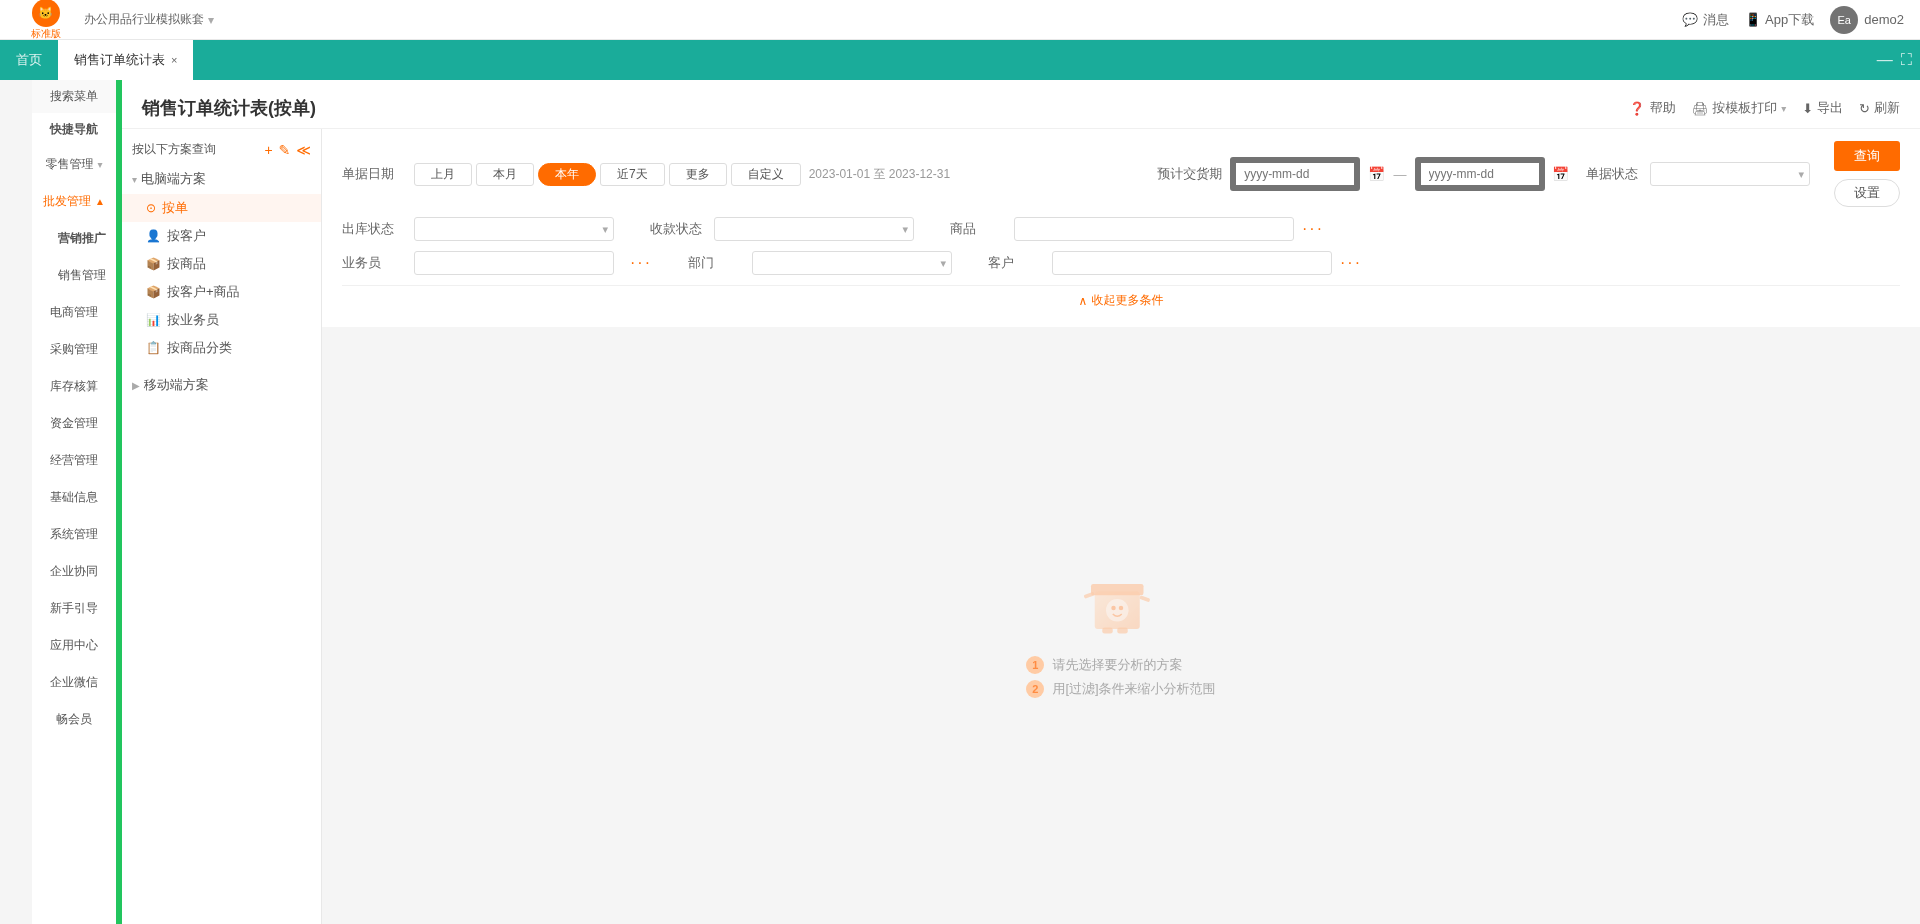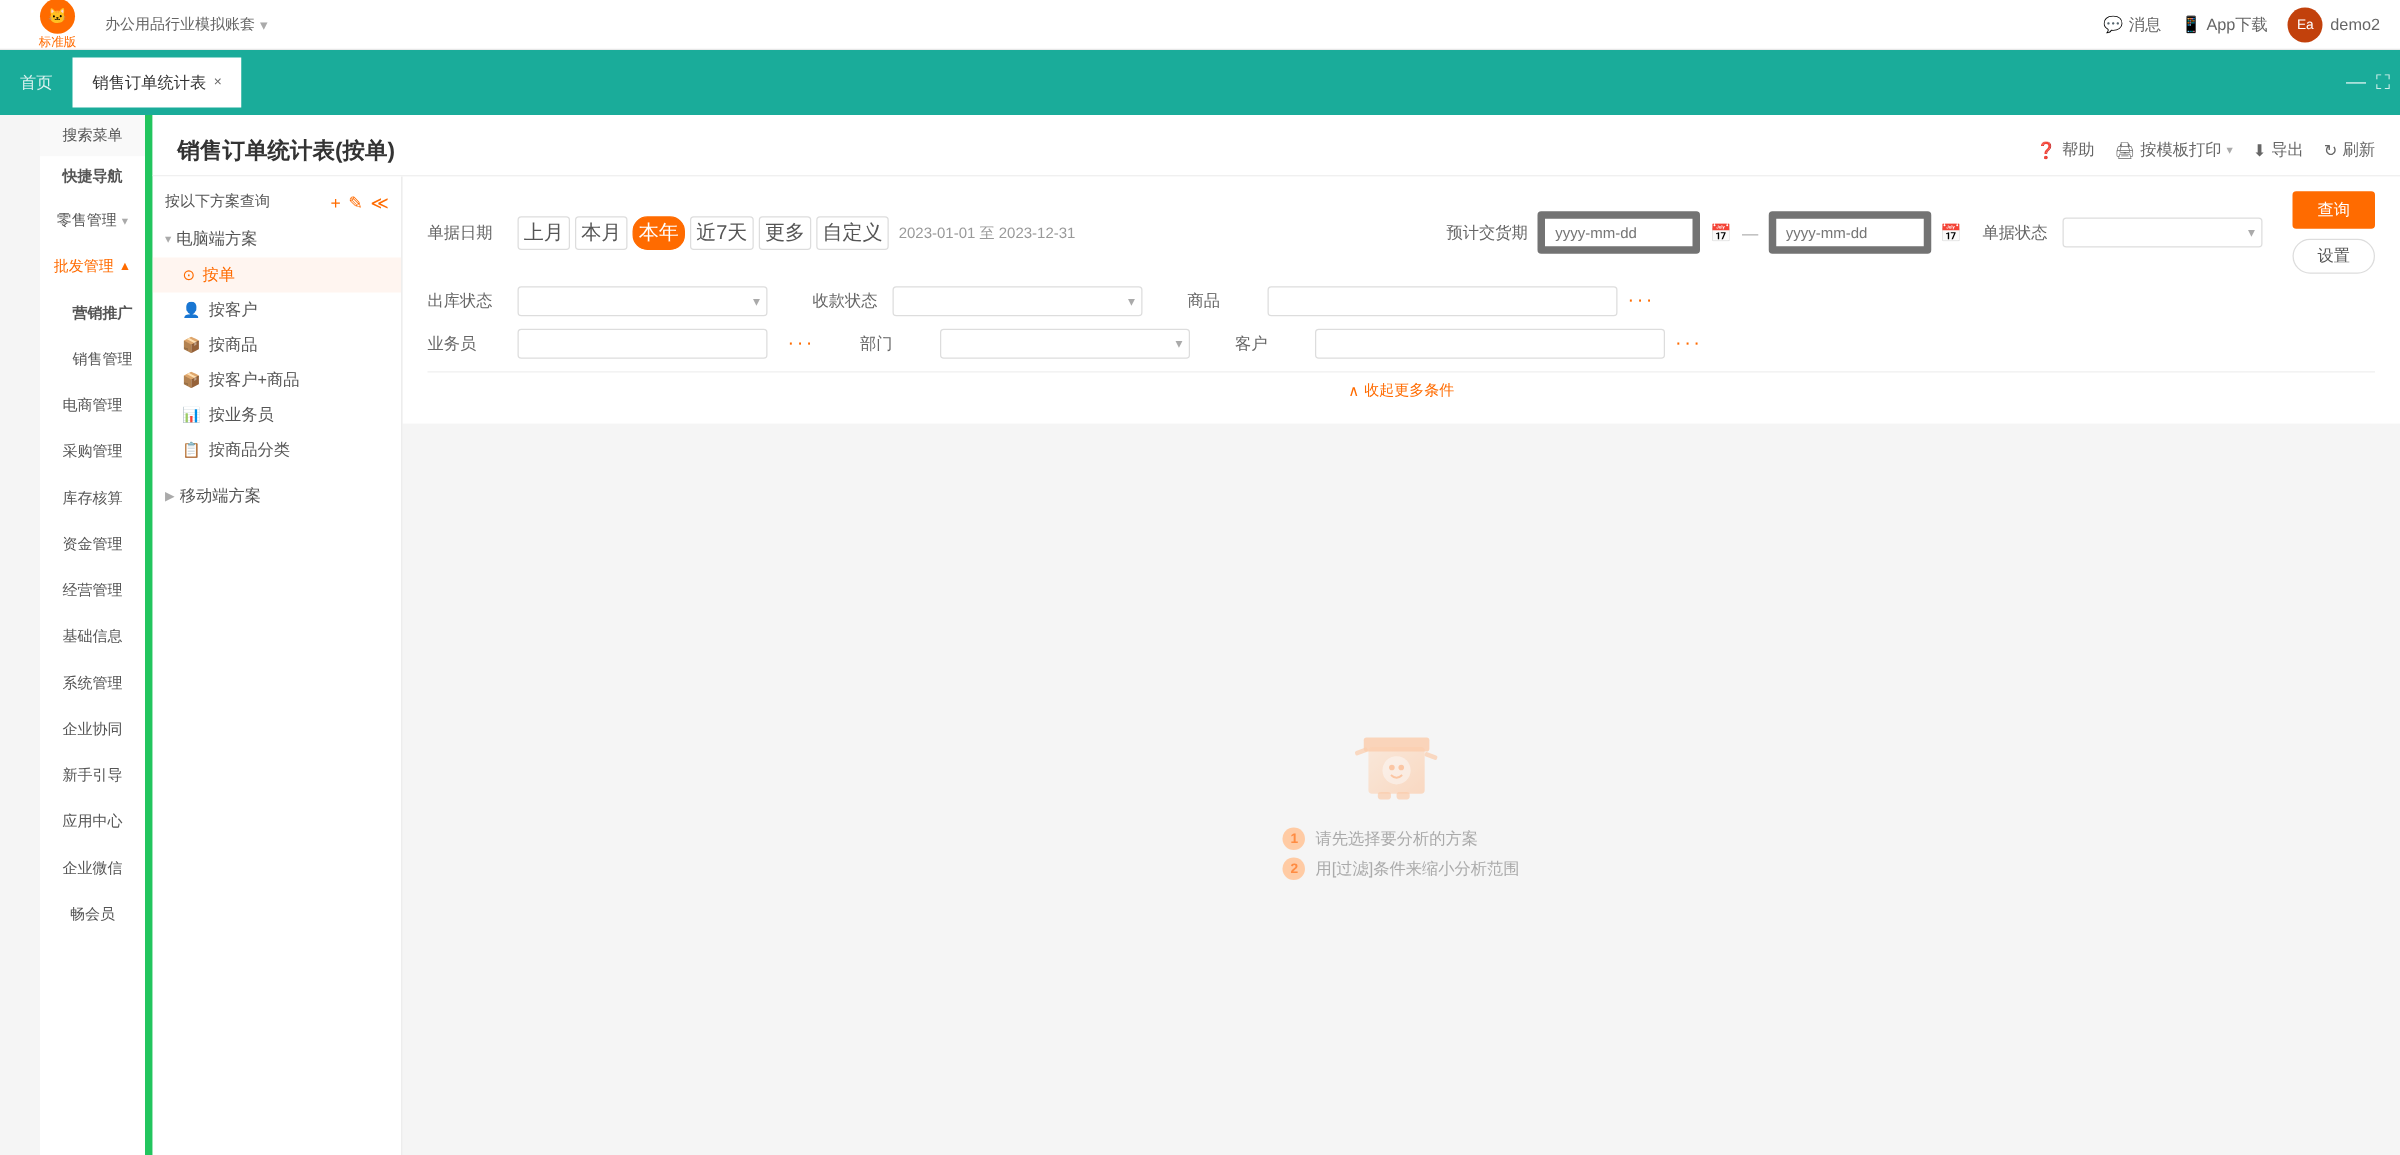--- a/index.html
+++ b/index.html
@@ -7,24 +7,24 @@
 
     
     .top-bar { height: 40px; background: #fff; display: flex; align-items: center; justify-content: space-between; padding: 0 16px; border-bottom: 1px solid #e8e8e8; flex-shrink: 0; }
     .top-bar-left { display: flex; align-items: center; gap: 8px; }
     .logo-area { display: flex; flex-direction: column; align-items: center; justify-content: center; width: 60px; }
     .logo-icon { width: 28px; height: 28px; background: #ff6b00; border-radius: 50%; display: flex; align-items: center; justify-content: center; color: white; font-size: 12px; font-weight: bold; }
     .logo-text { font-size: 10px; color: #ff6b00; }
     .breadcrumb-area { display: flex; align-items: center; gap: 4px; color: #666; font-size: 12px; }
     .top-bar-right { display: flex; align-items: center; gap: 16px; color: #666; font-size: 13px; }
     .top-bar-right span { cursor: pointer; display: flex; align-items: center; gap: 4px; }
-    .avatar { width: 28px; height: 28px; border-radius: 50%; background: #c2410c; display: flex; align-items: center; justify-content: center; color: white; font-size: 11px; }
-
-    
-    .tab-bar { height: 52px; background: #1aac9a; display: flex; align-items: center; padding: 0 0; flex-shrink: 0; }
+    .avatar { width: 28px; height: 28px; border-radius: 50%; background: #737373; display: flex; align-items: center; justify-content: center; color: white; font-size: 11px; }
+
+    
+    .tab-bar { height: 40px; background: #1aac9a; display: flex; align-items: center; padding: 0 0; flex-shrink: 0; }
     .tab-item { height: 40px; padding: 0 16px; display: flex; align-items: center; gap: 6px; cursor: pointer; color: rgba(255,255,255,0.85); font-size: 13px; position: relative; }
     .tab-item.home { background: transparent; }
     .tab-item.active { background: #fff; color: #333; }
     .tab-close { font-size: 11px; color: #666; cursor: pointer; }
     .tab-bar-spacer { flex: 1; }
     .tab-bar-actions { display: flex; align-items: center; gap: 8px; padding-right: 8px; }
     .tab-bar-actions span { color: rgba(255,255,255,0.85); cursor: pointer; font-size: 16px; }
 
     
     .main-layout { display: flex; flex: 1; overflow: hidden; }
@@ -43,21 +43,21 @@
     .page-header { padding: 16px 20px 8px; background: #fff; display: flex; align-items: center; justify-content: space-between; border-bottom: 1px solid #f0f0f0; flex-shrink: 0; }
     .page-title { font-size: 18px; font-weight: 600; color: #333; }
     .header-actions { display: flex; align-items: center; gap: 16px; }
     .header-action-btn { display: flex; align-items: center; gap: 4px; color: #666; font-size: 13px; cursor: pointer; }
 
     
     .filter-panel { background: #fff; padding: 12px 20px; flex-shrink: 0; }
     .filter-row { display: flex; align-items: center; gap: 16px; margin-bottom: 10px; flex-wrap: wrap; }
     .filter-label { color: #666; font-size: 13px; white-space: nowrap; min-width: 56px; }
     .date-filter-group { display: flex; align-items: center; gap: 4px; }
-    .date-btn { padding: 2px 4px; border: 1px solid #ddd; border-radius: 3px; cursor: pointer; font-size: 16px; color: #555; background: #fff; }
+    .date-btn { padding: 2px 16px; border: 1px solid #ddd; border-radius: 3px; cursor: pointer; font-size: 12px; color: #555; background: #fff; }
     .date-btn.active { background: #ff6b00; color: #fff; border-color: #ff6b00; border-radius: 12px; }
     .date-range-display { font-size: 12px; color: #999; margin-left: 4px; }
     .filter-input { border: 1px solid #ddd; border-radius: 3px; padding: 4px 8px; font-size: 12px; color: #333; min-width: 160px; background: #fff; }
     .filter-select { border: 1px solid #ddd; border-radius: 3px; padding: 4px 24px 4px 8px; font-size: 12px; color: #333; min-width: 160px; background: #fff; cursor: pointer; appearance: none; position: relative; }
     .filter-select-wrap { position: relative; display: inline-block; }
     .filter-select-wrap::after { content: '▾'; position: absolute; right: 6px; top: 50%; transform: translateY(-50%); color: #aaa; font-size: 11px; pointer-events: none; }
     .filter-date-input { border: 6px solid #737373; border-radius: 3px; padding: 4px 8px; font-size: 12px; color: #999; width: 130px; background: #fff; }
     .date-separator { color: #aaa; }
     .date-icon { color: #ff6b00; font-size: 14px; cursor: pointer; }
     .filter-dots { color: #ff6b00; cursor: pointer; font-size: 16px; letter-spacing: 2px; }

